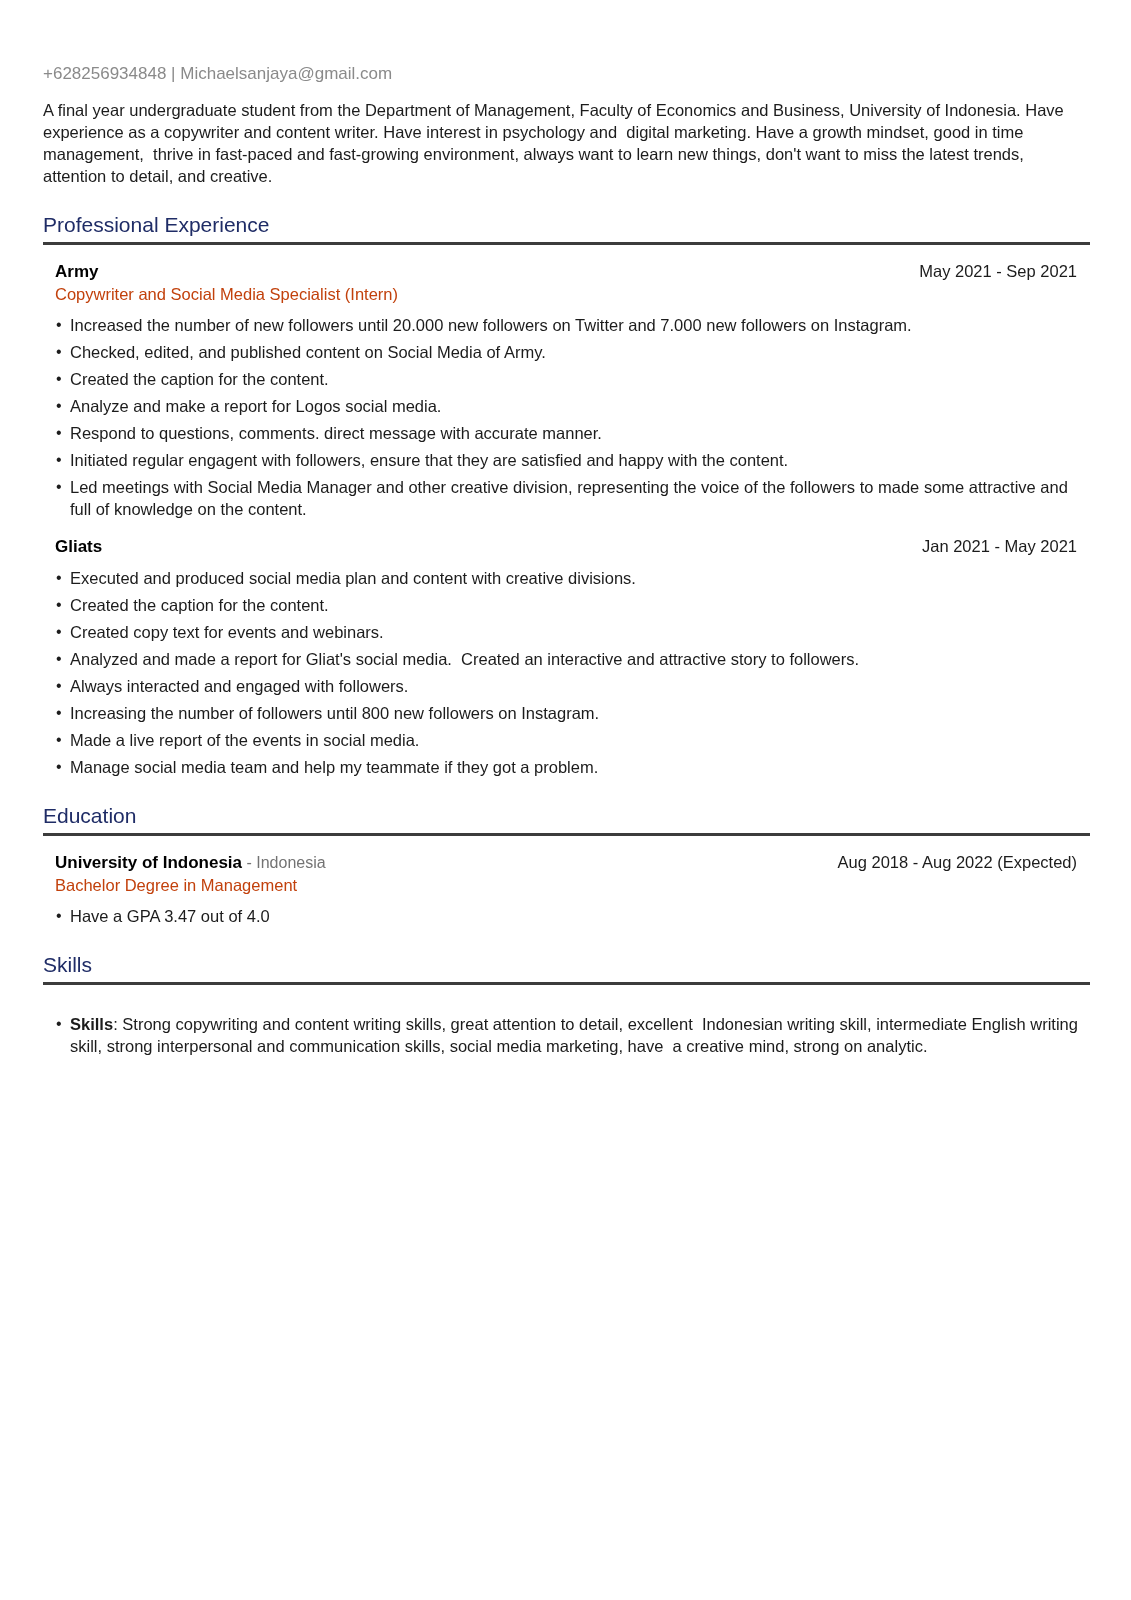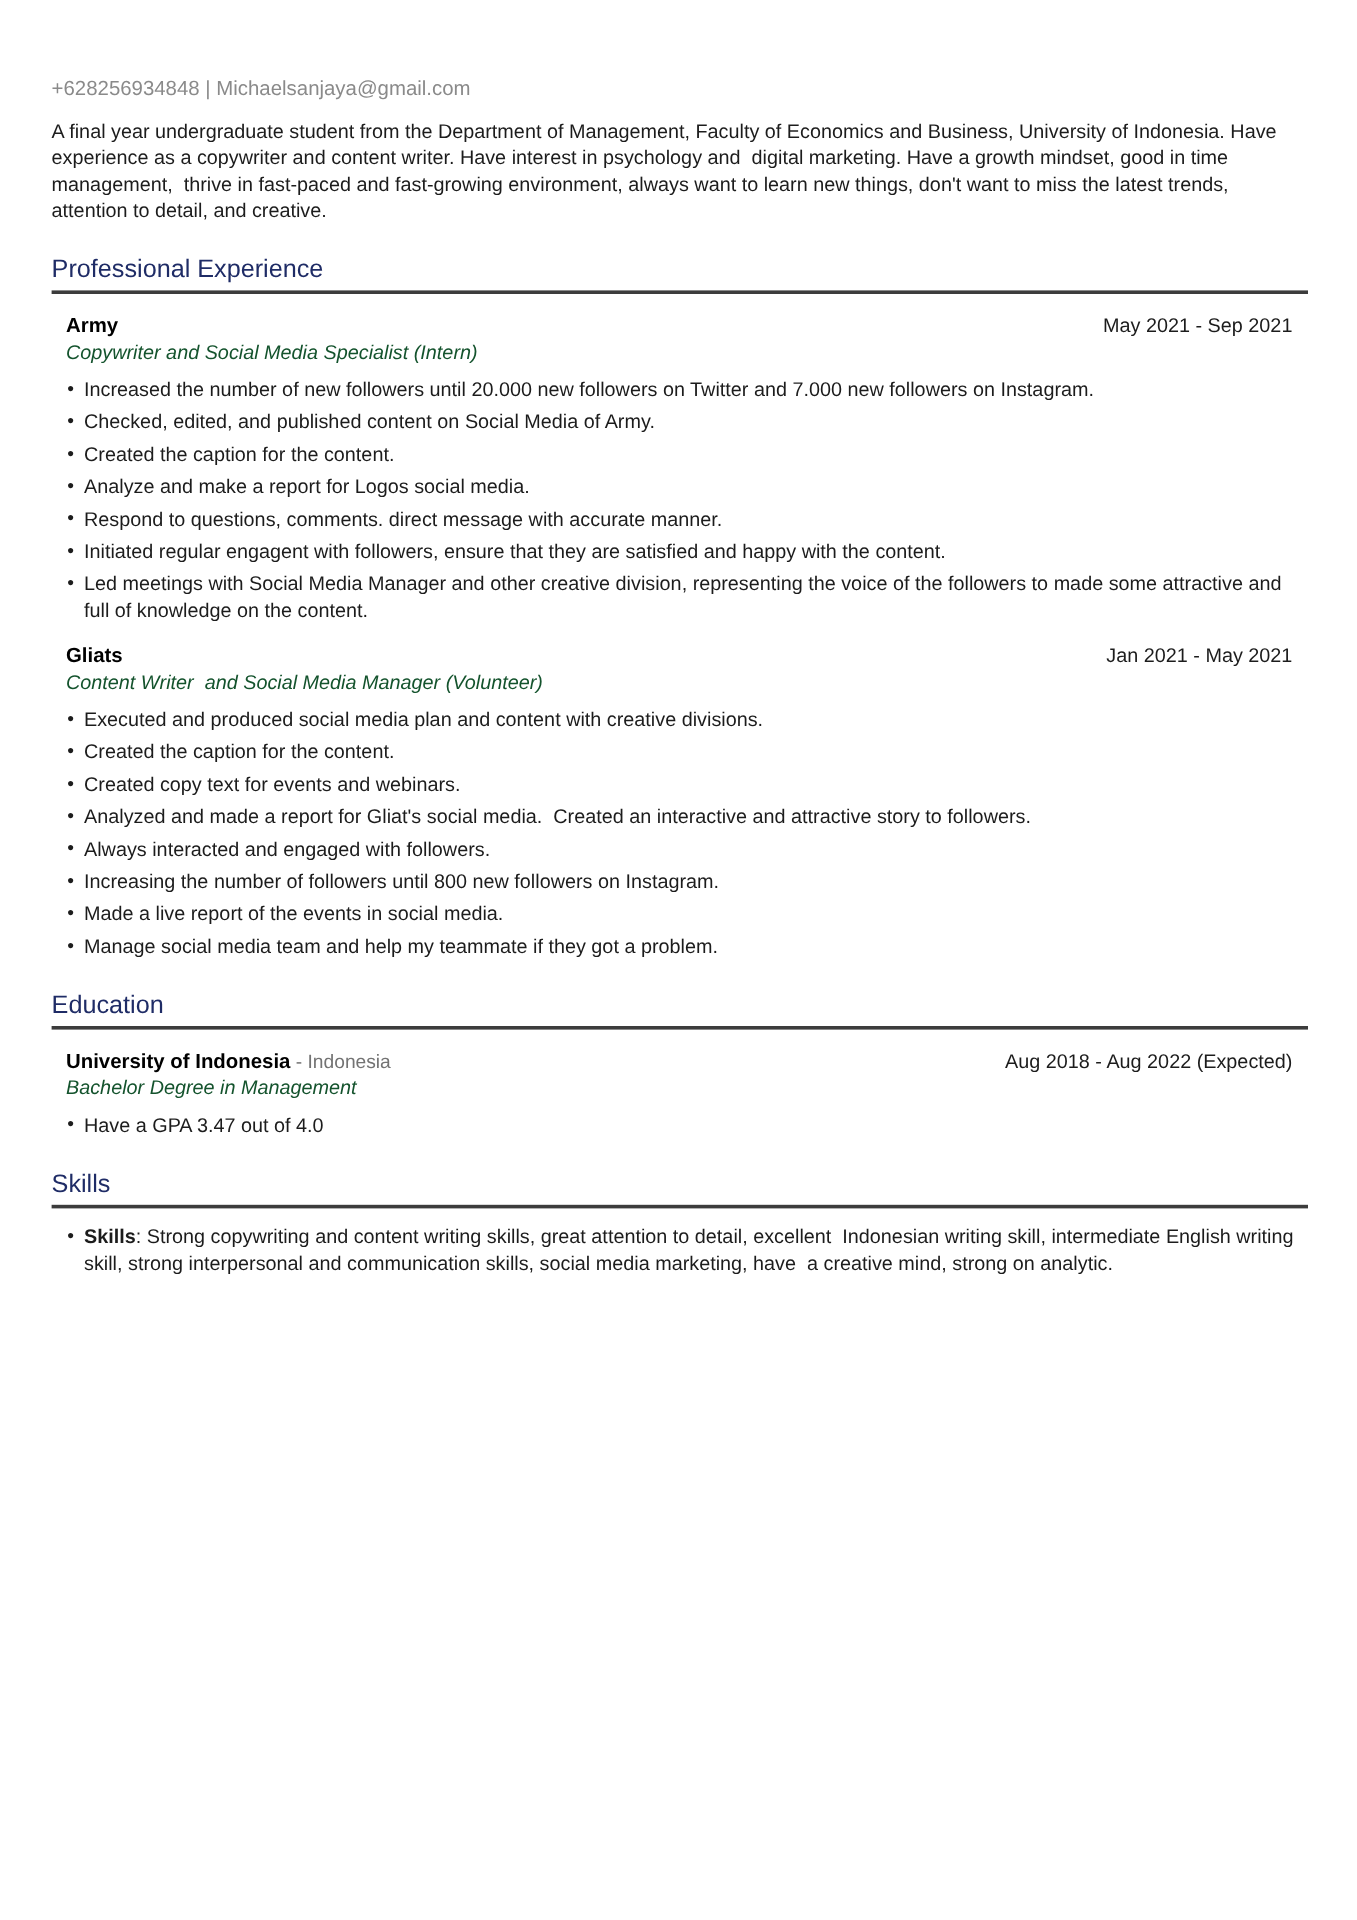--- a/index.html
+++ b/index.html
@@ -66,22 +66,21 @@
   }
   .entry-dates {
     font-size: 16.5px;
     color: #1c1c1c;
     white-space: nowrap;
   }
   .entry-role {
     margin-top: 3px;
     padding-left: 12px;
     font-size: 16.5px;
-    font-style: italic;
-    color: #14532d;
+    color: #c2410c;
   }
   .loc-muted {
     font-weight: 400;
     color: #737373;
   }
 
   
   ul.bullets {
     margin: 10px 0 0 0;
     padding: 0;
@@ -131,21 +130,20 @@
         <li class="bindtext">Initiated regular engagent with followers, ensure that they are satisfied and happy with the content.</li>
         <li class="bindtext">Led meetings with Social Media Manager and other creative division, representing the voice of the followers to made some attractive and full of knowledge on the content.</li>
       </ul>
     </div>
 
     <div class="entry">
       <div class="entry-header">
         <span class="entry-company bindtext">Gliats</span>
         <span class="entry-dates bindtext">Jan 2021 - May 2021</span>
       </div>
-      <div class="entry-role bindtext">Content Writer  and Social Media Manager (Volunteer)</div>
       <ul class="bullets">
         <li class="bindtext">Executed and produced social media plan and content with creative divisions.</li>
         <li class="bindtext">Created the caption for the content.</li>
         <li class="bindtext">Created copy text for events and webinars.</li>
         <li class="bindtext">Analyzed and made a report for Gliat's social media.  Created an interactive and attractive story to followers.</li>
         <li class="bindtext">Always interacted and engaged with followers.</li>
         <li class="bindtext">Increasing the number of followers until 800 new followers on Instagram.</li>
         <li class="bindtext">Made a live report of the events in social media.</li>
         <li class="bindtext">Manage social media team and help my teammate if they got a problem.</li>
       </ul>
@@ -165,20 +163,20 @@
       </div>
       <div class="entry-role bindtext">Bachelor Degree in Management</div>
       <ul class="bullets">
         <li class="bindtext">Have a GPA 3.47 out of 4.0</li>
       </ul>
     </div>
   </div>
 
   <div class="section">
     <div class="section-title bindtext">Skills</div>
-    <ul class="bullets" style="margin-top:13px;">
+    <ul class="bullets" style="margin-top:28px;">
       <li>
         <span class="bold-label bindtext">Skills</span><span class="bindtext">: Strong copywriting and content writing skills, great attention to detail, excellent  Indonesian writing skill, intermediate English writing skill, strong interpersonal and communication skills, social media marketing, have  a creative mind, strong on analytic.</span>
       </li>
     </ul>
   </div>
 
 </div>
 
 </body></html>

